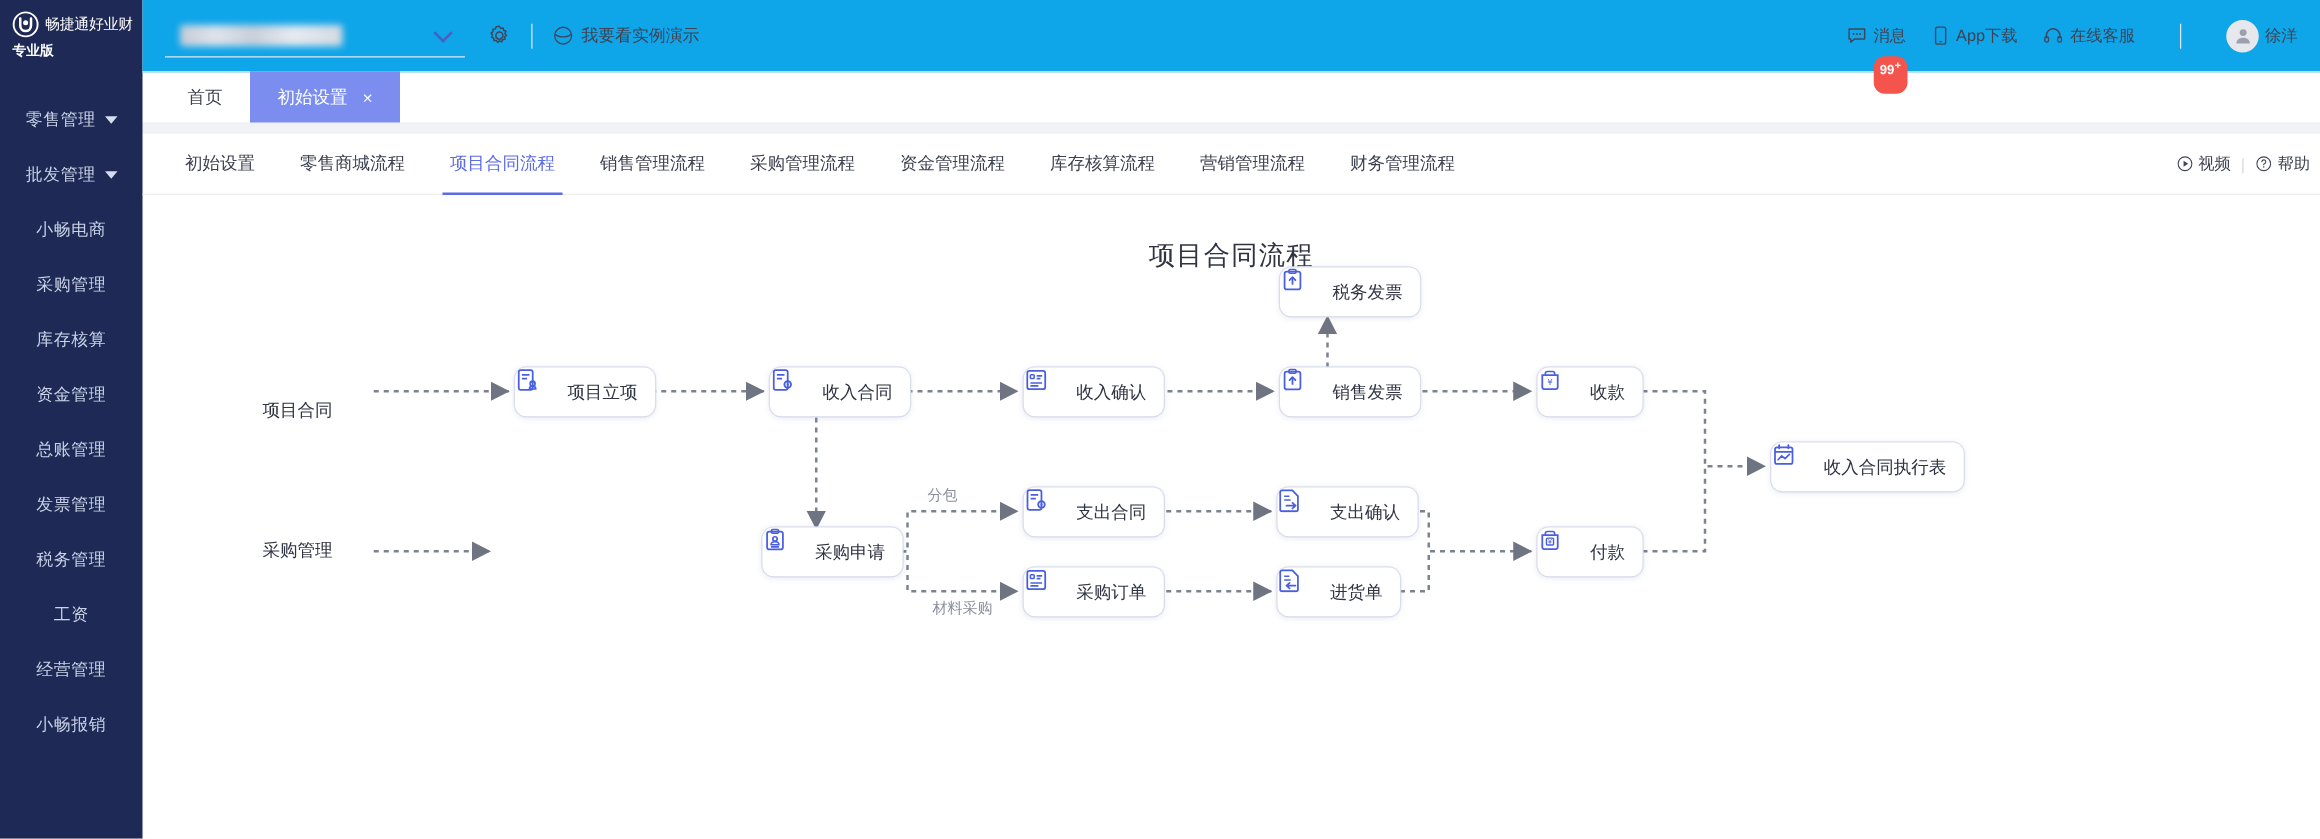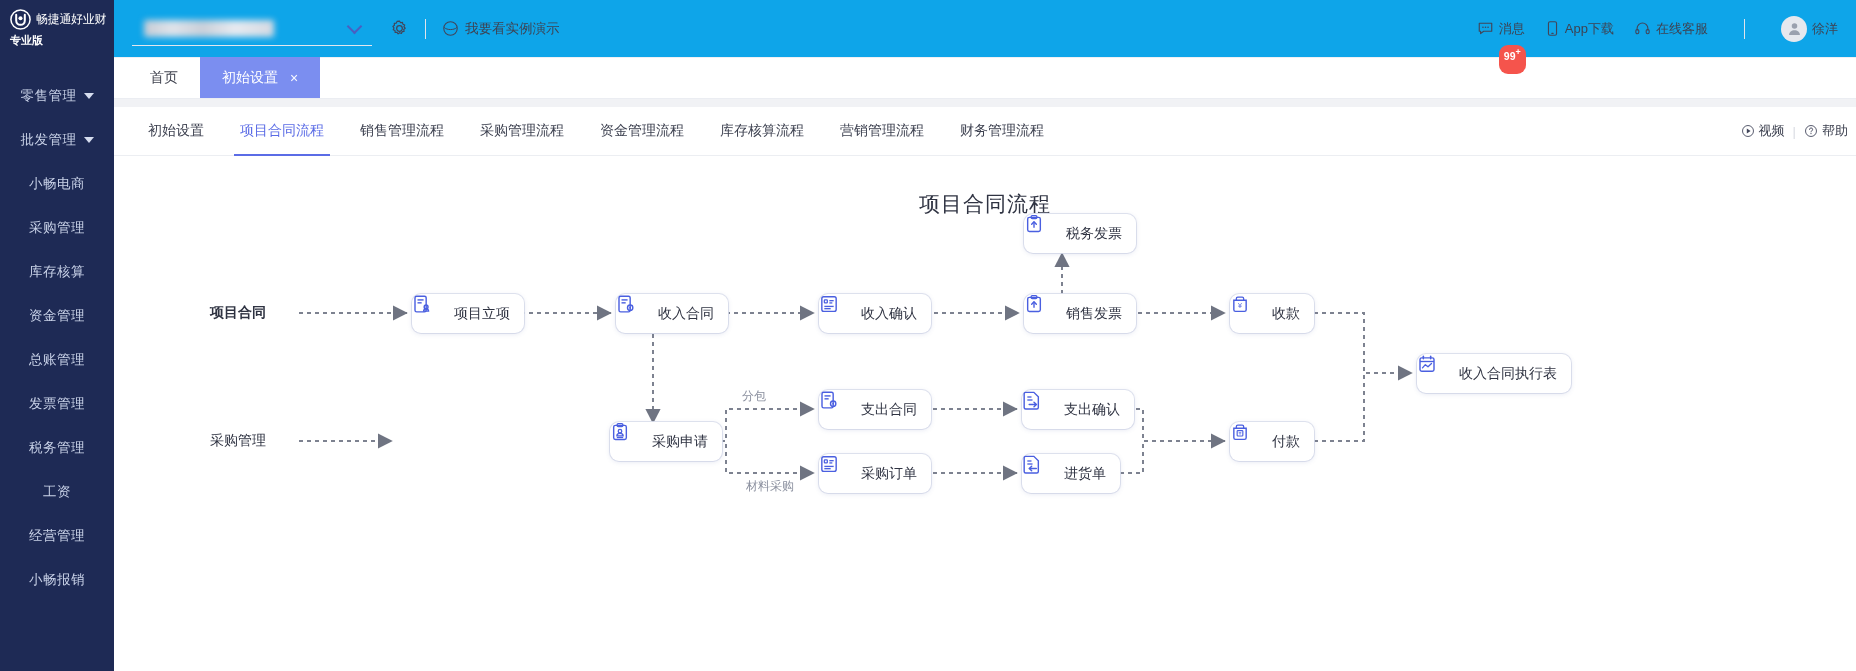--- a/index.html
+++ b/index.html
@@ -329,20 +329,23 @@
         <span class="tab-close">×</span>
       </div>
     </div>
 
     <div class="content-wrap">
       <div class="card">
 
         <div class="subtabs">
           <div class="subtab">
             <span>初始设置</span>
+          </div>
+          <div class="subtab">
+            <span>零售商城流程</span>
           </div>
           <div class="subtab active">
             <span>项目合同流程</span>
           </div>
           <div class="subtab">
             <span>销售管理流程</span>
           </div>
           <div class="subtab">
             <span>采购管理流程</span>
           </div>
@@ -419,21 +422,21 @@
 
                 <path d="M1200,157 L1250,157 L1250,217 L1298,217"></path>
               </g>
 
               <g stroke="#7d8290" stroke-width="2" stroke-dasharray="4 4" fill="none">
                 <path d="M990,317 L1029,317 L1029,285"></path>
                 <path d="M1200,285 L1250,285 L1250,217"></path>
               </g>
             </svg>
 
-            <div class="rowlabel" style="left:96px; top:148px;font-weight:bold;">项目合同</div>
+            <div class="rowlabel" style="left:96px; top:164px;">项目合同</div>
             <div class="rowlabel" style="left:96px; top:276px;">采购管理</div>
 
             <div class="edgelabel" style="left:628px; top:232px;">分包</div>
             <div class="edgelabel" style="left:632px; top:322px;">材料采购</div>
 
             <div class="node" style="left:298px; top:138px;">
               <span class="nicon">
                 <svg width="20" height="20" viewBox="0 0 24 24">
                   <rect x="3.6" y="2.6" width="13.4" height="18.8" rx="2" fill="none" stroke="#4a5fe0" stroke-width="1.7"></rect>
                   <line x1="6.6" y1="7.1" x2="13.9" y2="7.1" stroke="#4a5fe0" stroke-width="1.7"></line>

